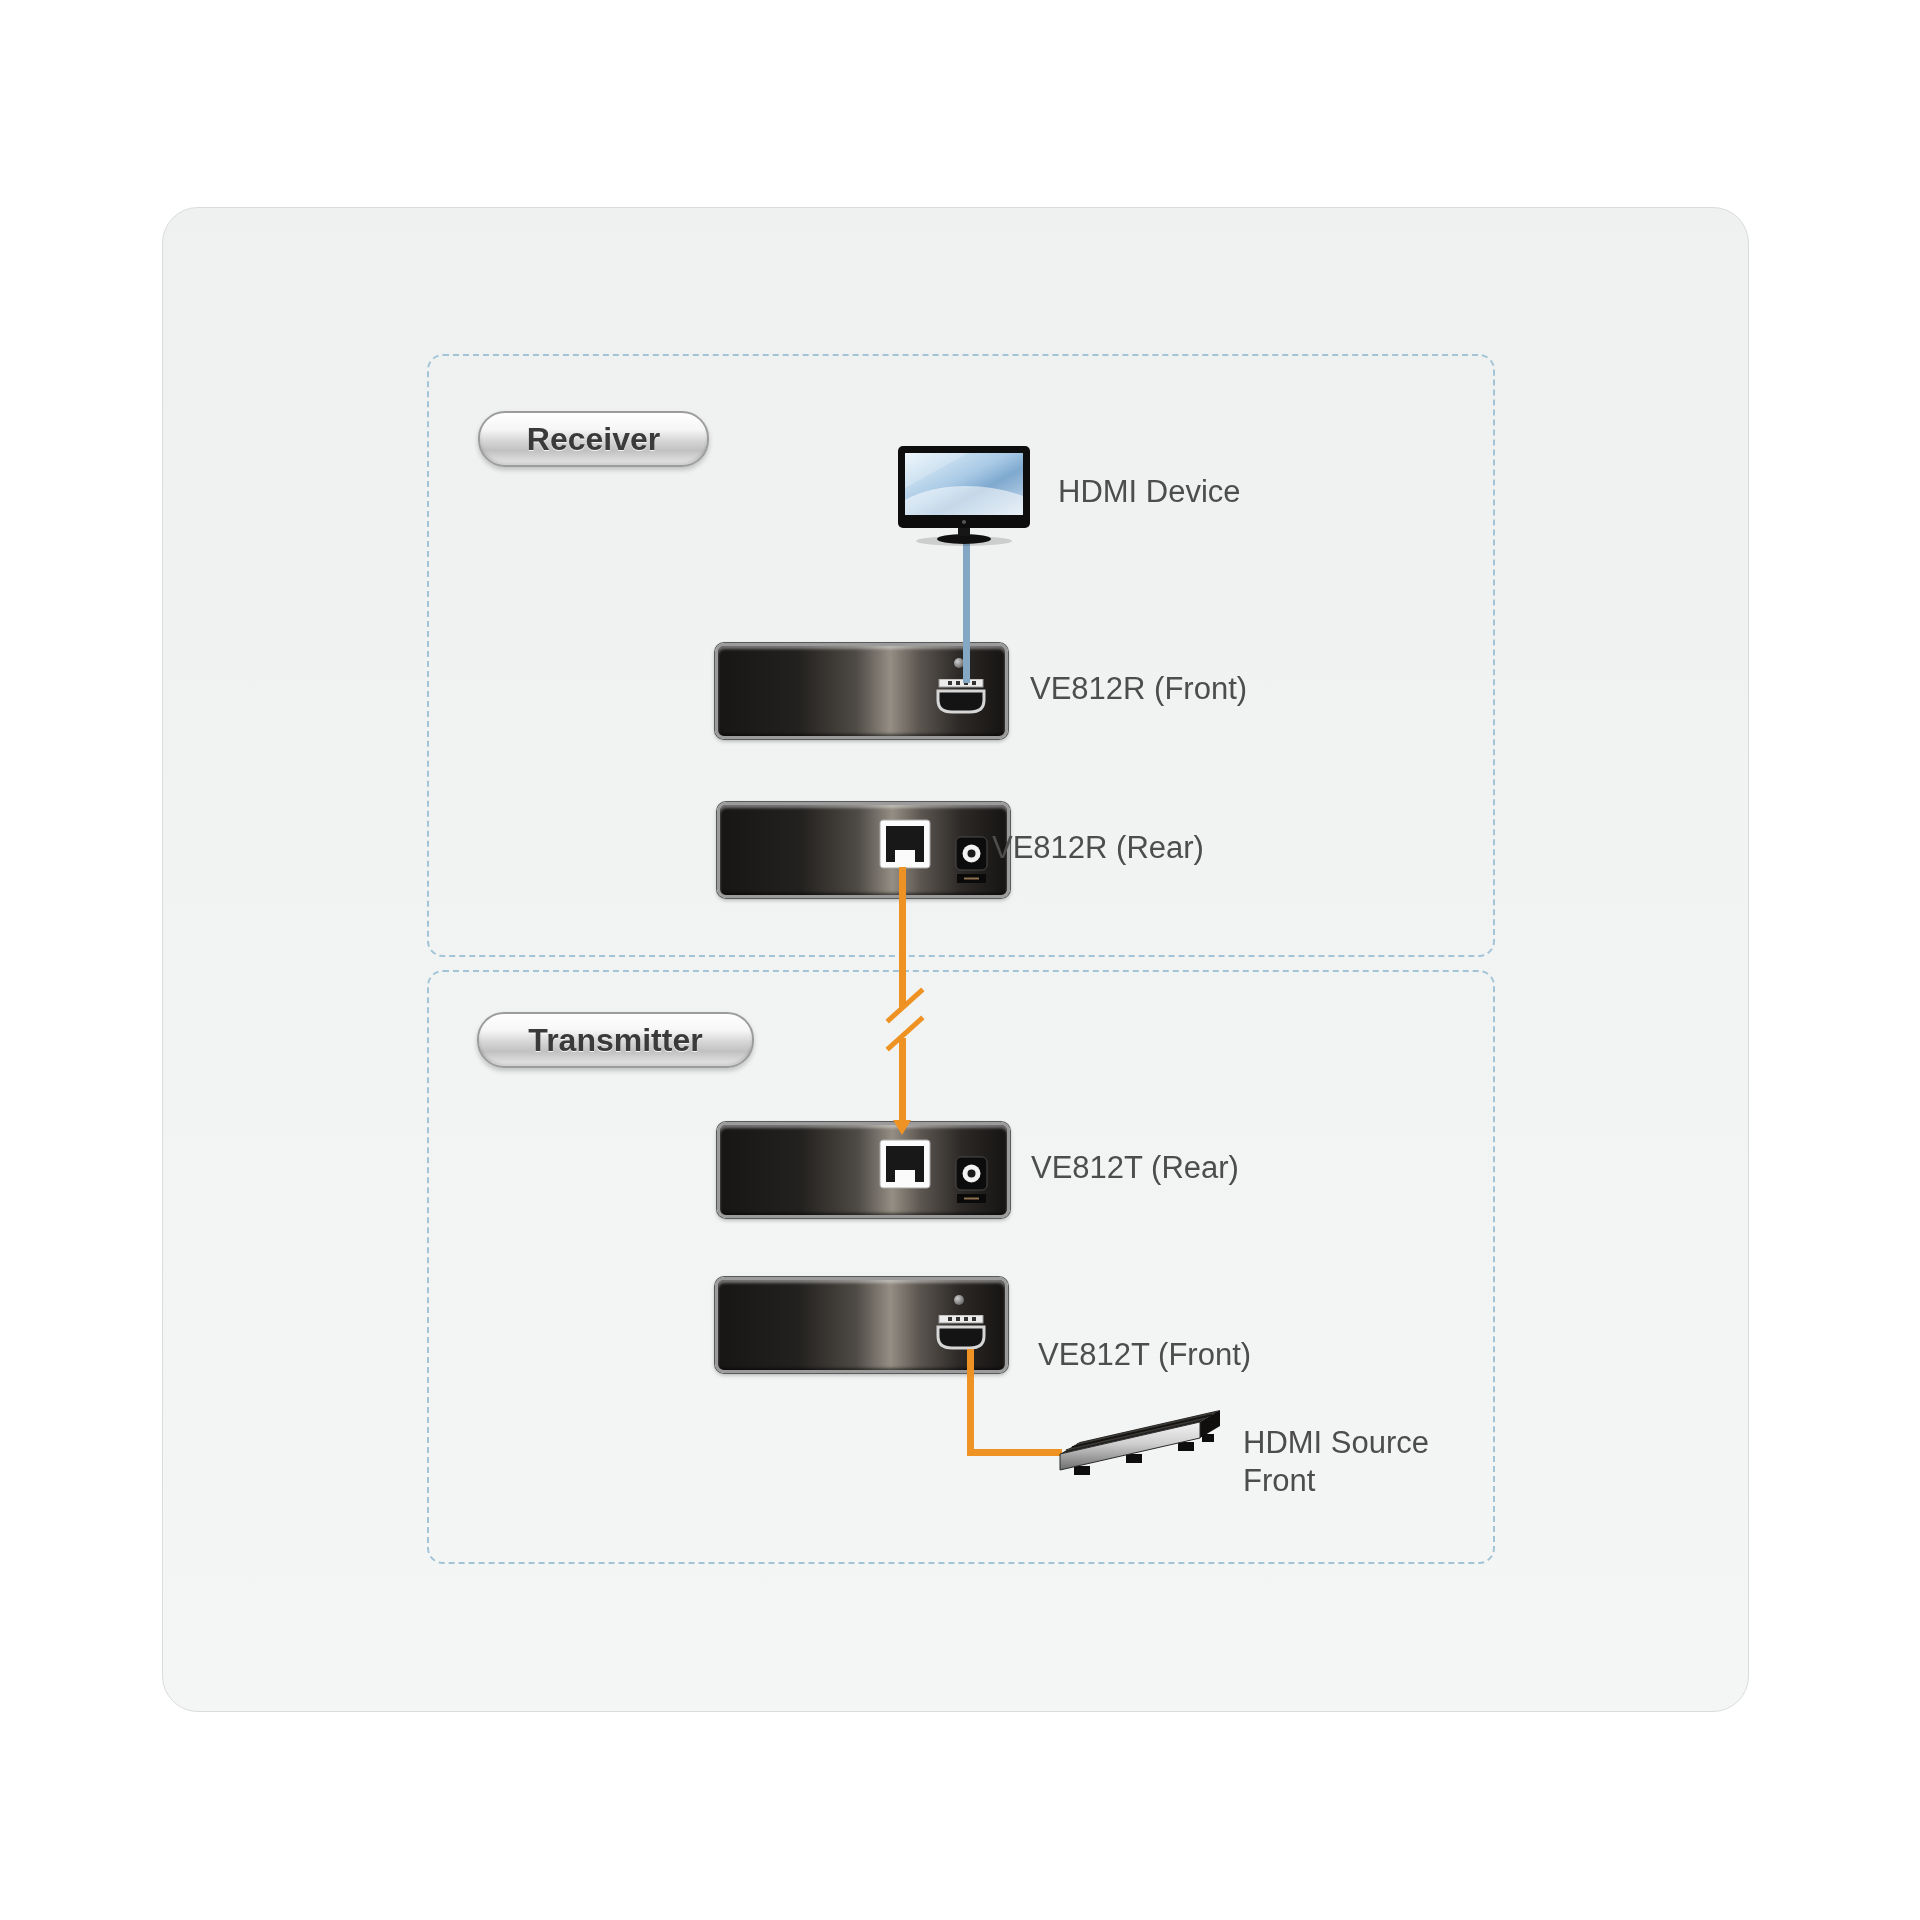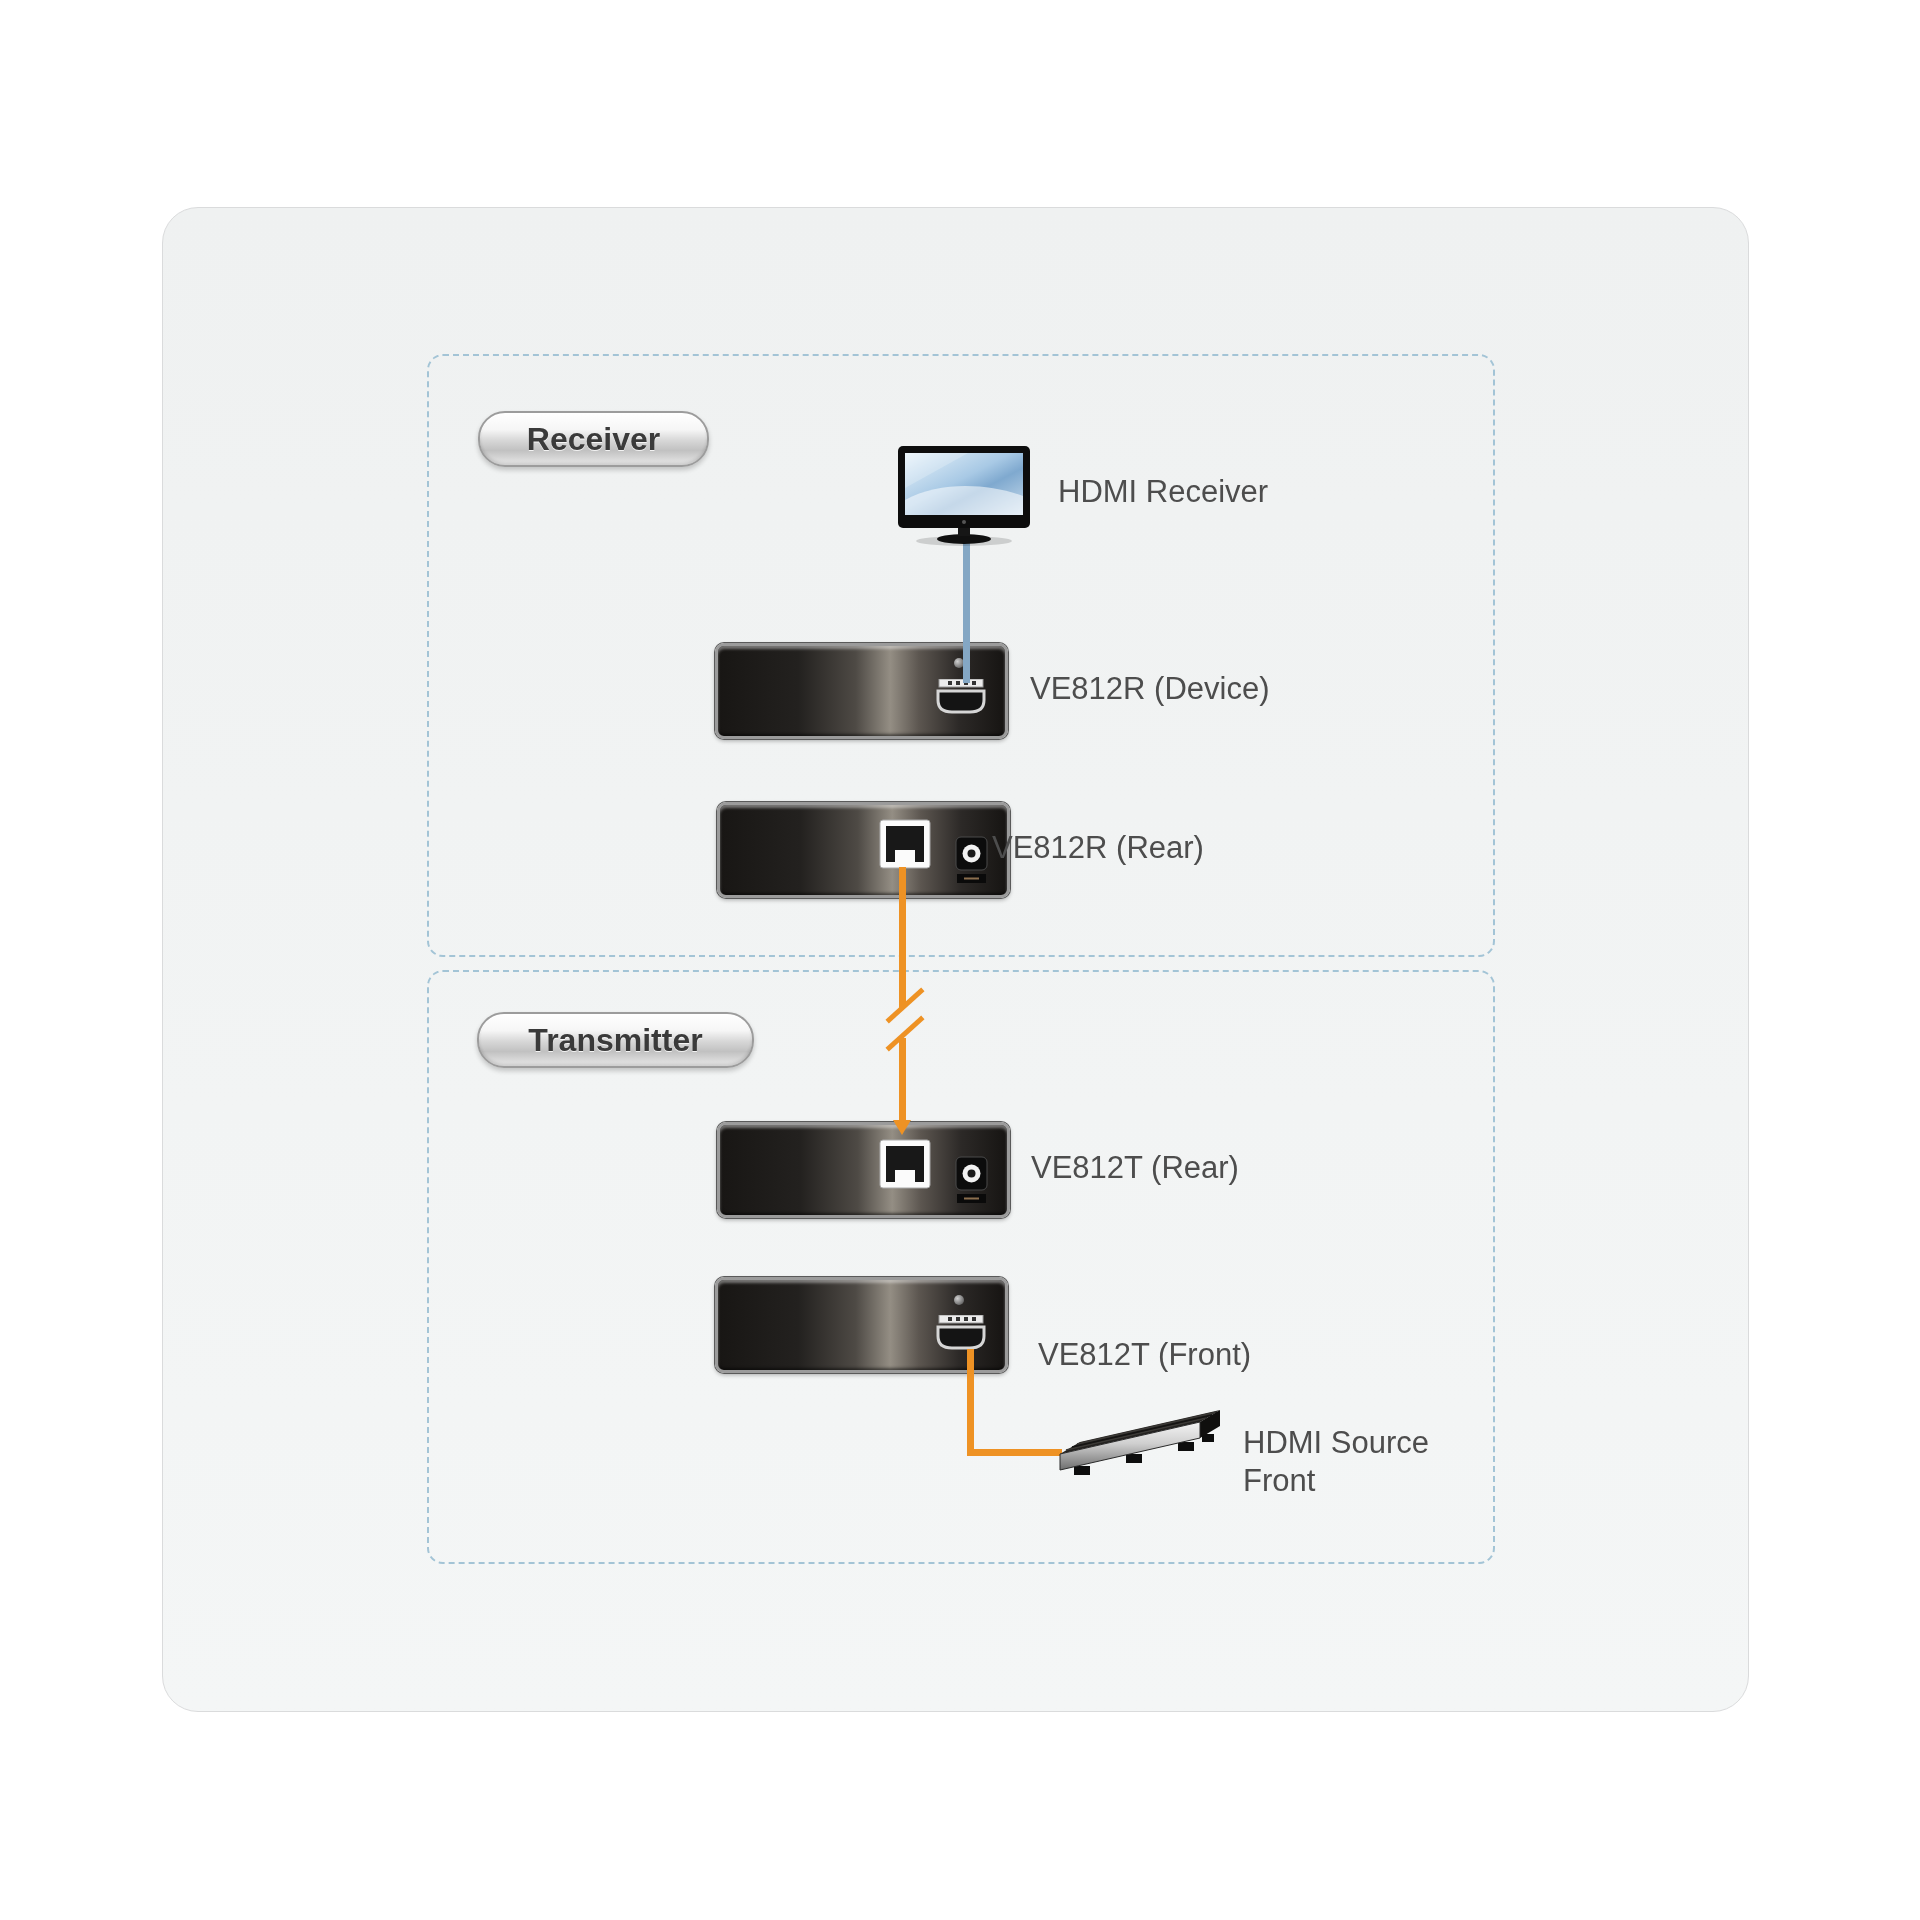--- a/index.html
+++ b/index.html
@@ -169,22 +169,22 @@
     <polygon points="10,46 150,14 170,2 30,34" fill="#23211f"></polygon>
     <line x1="16" y1="42" x2="156" y2="10" stroke="#3b3936" stroke-width="1.5"></line>
     <line x1="22" y1="39" x2="162" y2="7" stroke="#151413" stroke-width="1.5"></line>
     <line x1="27" y1="36" x2="167" y2="4" stroke="#3b3936" stroke-width="1.5"></line>
 
     <polygon points="150,14 170,2 170,18 150,30" fill="#100f0e"></polygon>
 
     <polygon points="10,46 150,14 150,30 10,62" fill="url(#srcFront)" stroke="#2a2a2a" stroke-width="1"></polygon>
   </svg>
 
-  <div class="label" style="left:1058px;top:473px;">HDMI Receiver</div>
-  <div class="label" style="left:1030px;top:670px;">VE812R (Device)</div>
+  <div class="label" style="left:1058px;top:473px;">HDMI Device</div>
+  <div class="label" style="left:1030px;top:670px;">VE812R (Front)</div>
   <div class="label" style="left:992px;top:829px;">VE812R (Rear)</div>
   <div class="label" style="left:1031px;top:1149px;">VE812T (Rear)</div>
   <div class="label" style="left:1038px;top:1304px;margin-top:32px;">VE812T (Front)</div>
   <div class="label" style="left:1243px;top:1424px;">
     <div>HDMI Source</div>
     <div>Front</div>
   </div>
 </div>
 
 </body></html>

